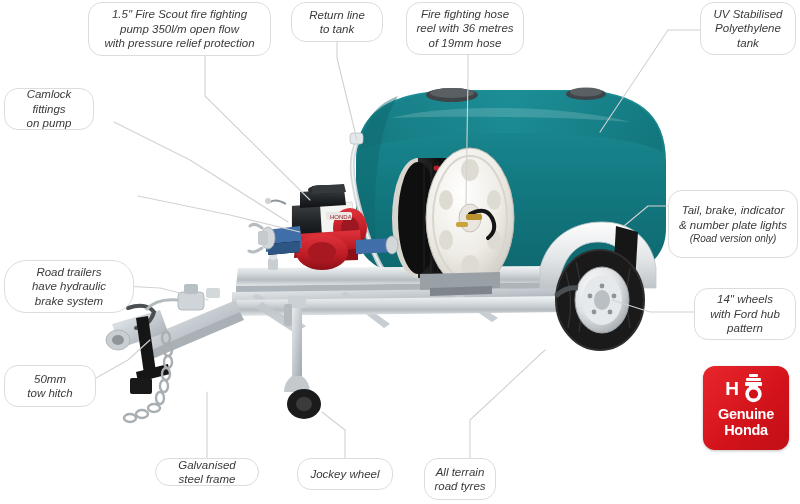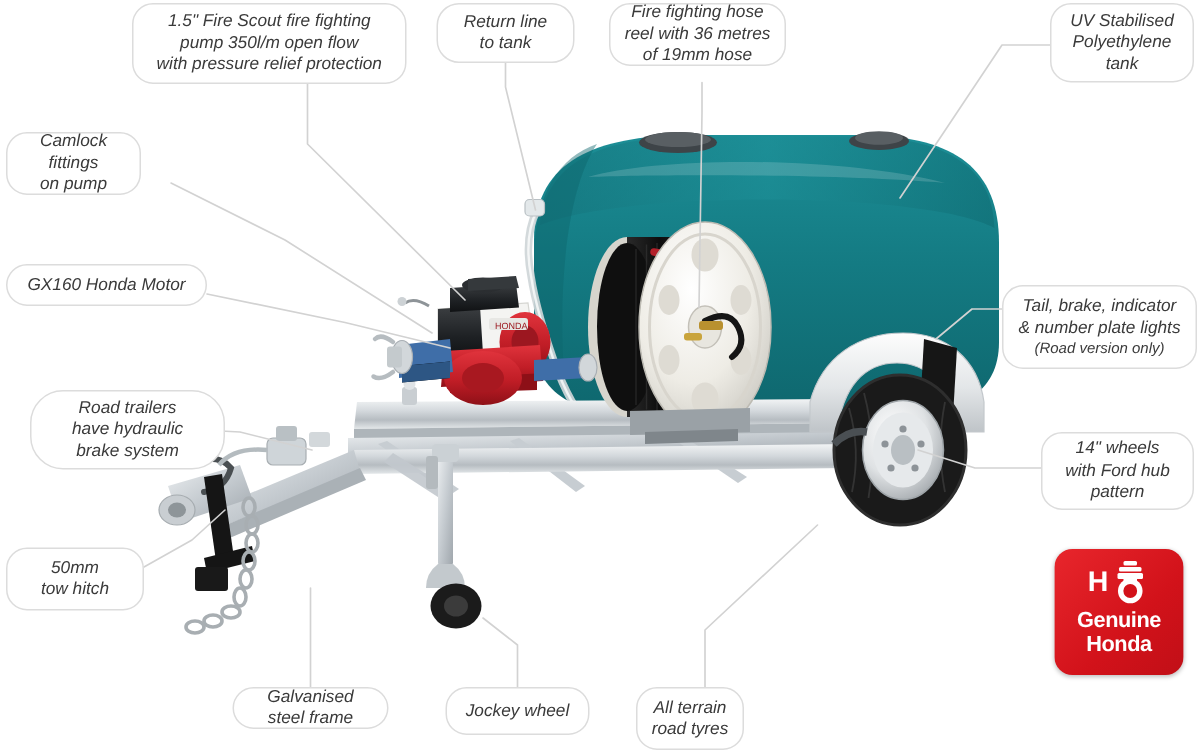--- a/index.html
+++ b/index.html
@@ -392,41 +392,40 @@
     </g>
   </svg>
 
   <div class="callout" style="left: 88px; top: 2px; width: 183px; height: 54px;"><span>1.5" Fire Scout fire fighting
 pump 350l/m open flow
 with pressure relief protection</span></div>
 
   <div class="callout" style="left: 291px; top: 2px; width: 92px; height: 40px; border-radius: 15px;"><span>Return line
 to tank</span></div>
 
-  <div class="callout" style="left: 406px; top: 2px; width: 118px; height: 42px;"><span>Fire fighting hose
+  <div class="callout" style="left: 406px; top: 2px; width: 118px; height: 53px;"><span>Fire fighting hose
 reel with 36 metres
 of 19mm hose</span></div>
 
   <div class="callout" style="left: 700px; top: 2px; width: 96px; height: 53px;"><span>UV Stabilised
 Polyethylene
 tank</span></div>
 
   <div class="callout" style="left: 4px; top: 88px; width: 90px; height: 42px;"><span>Camlock fittings
 on pump</span></div>
 
-  <div class="callout" style="left: 4px; top: 176px; width: 134px; height: 28px;"><span>GX160 Honda Motor</span></div>
-
-  <div class="callout" style="left: 20px; top: 260px; width: 130px; height: 53px; border-radius: 22px;"><span>Road trailers
+
+  <div class="callout" style="left: 4px; top: 260px; width: 130px; height: 53px; border-radius: 22px;"><span>Road trailers
 have hydraulic
 brake system</span></div>
 
   <div class="callout" style="left: 4px; top: 365px; width: 92px; height: 42px;"><span>50mm
 tow hitch</span></div>
 
-  <div class="callout" style="left: 668px; top: 190px; width: 130px; height: 56px;">
+  <div class="callout" style="left: 668px; top: 190px; width: 130px; height: 68px;">
     <div>
       <span>Tail, brake, indicator
 &amp; number plate lights</span>
       <span class="sub">(Road version only)</span>
     </div>
   </div>
 
   <div class="callout" style="left: 694px; top: 288px; width: 102px; height: 52px;"><span>14" wheels
 with Ford  hub
 pattern</span></div>

